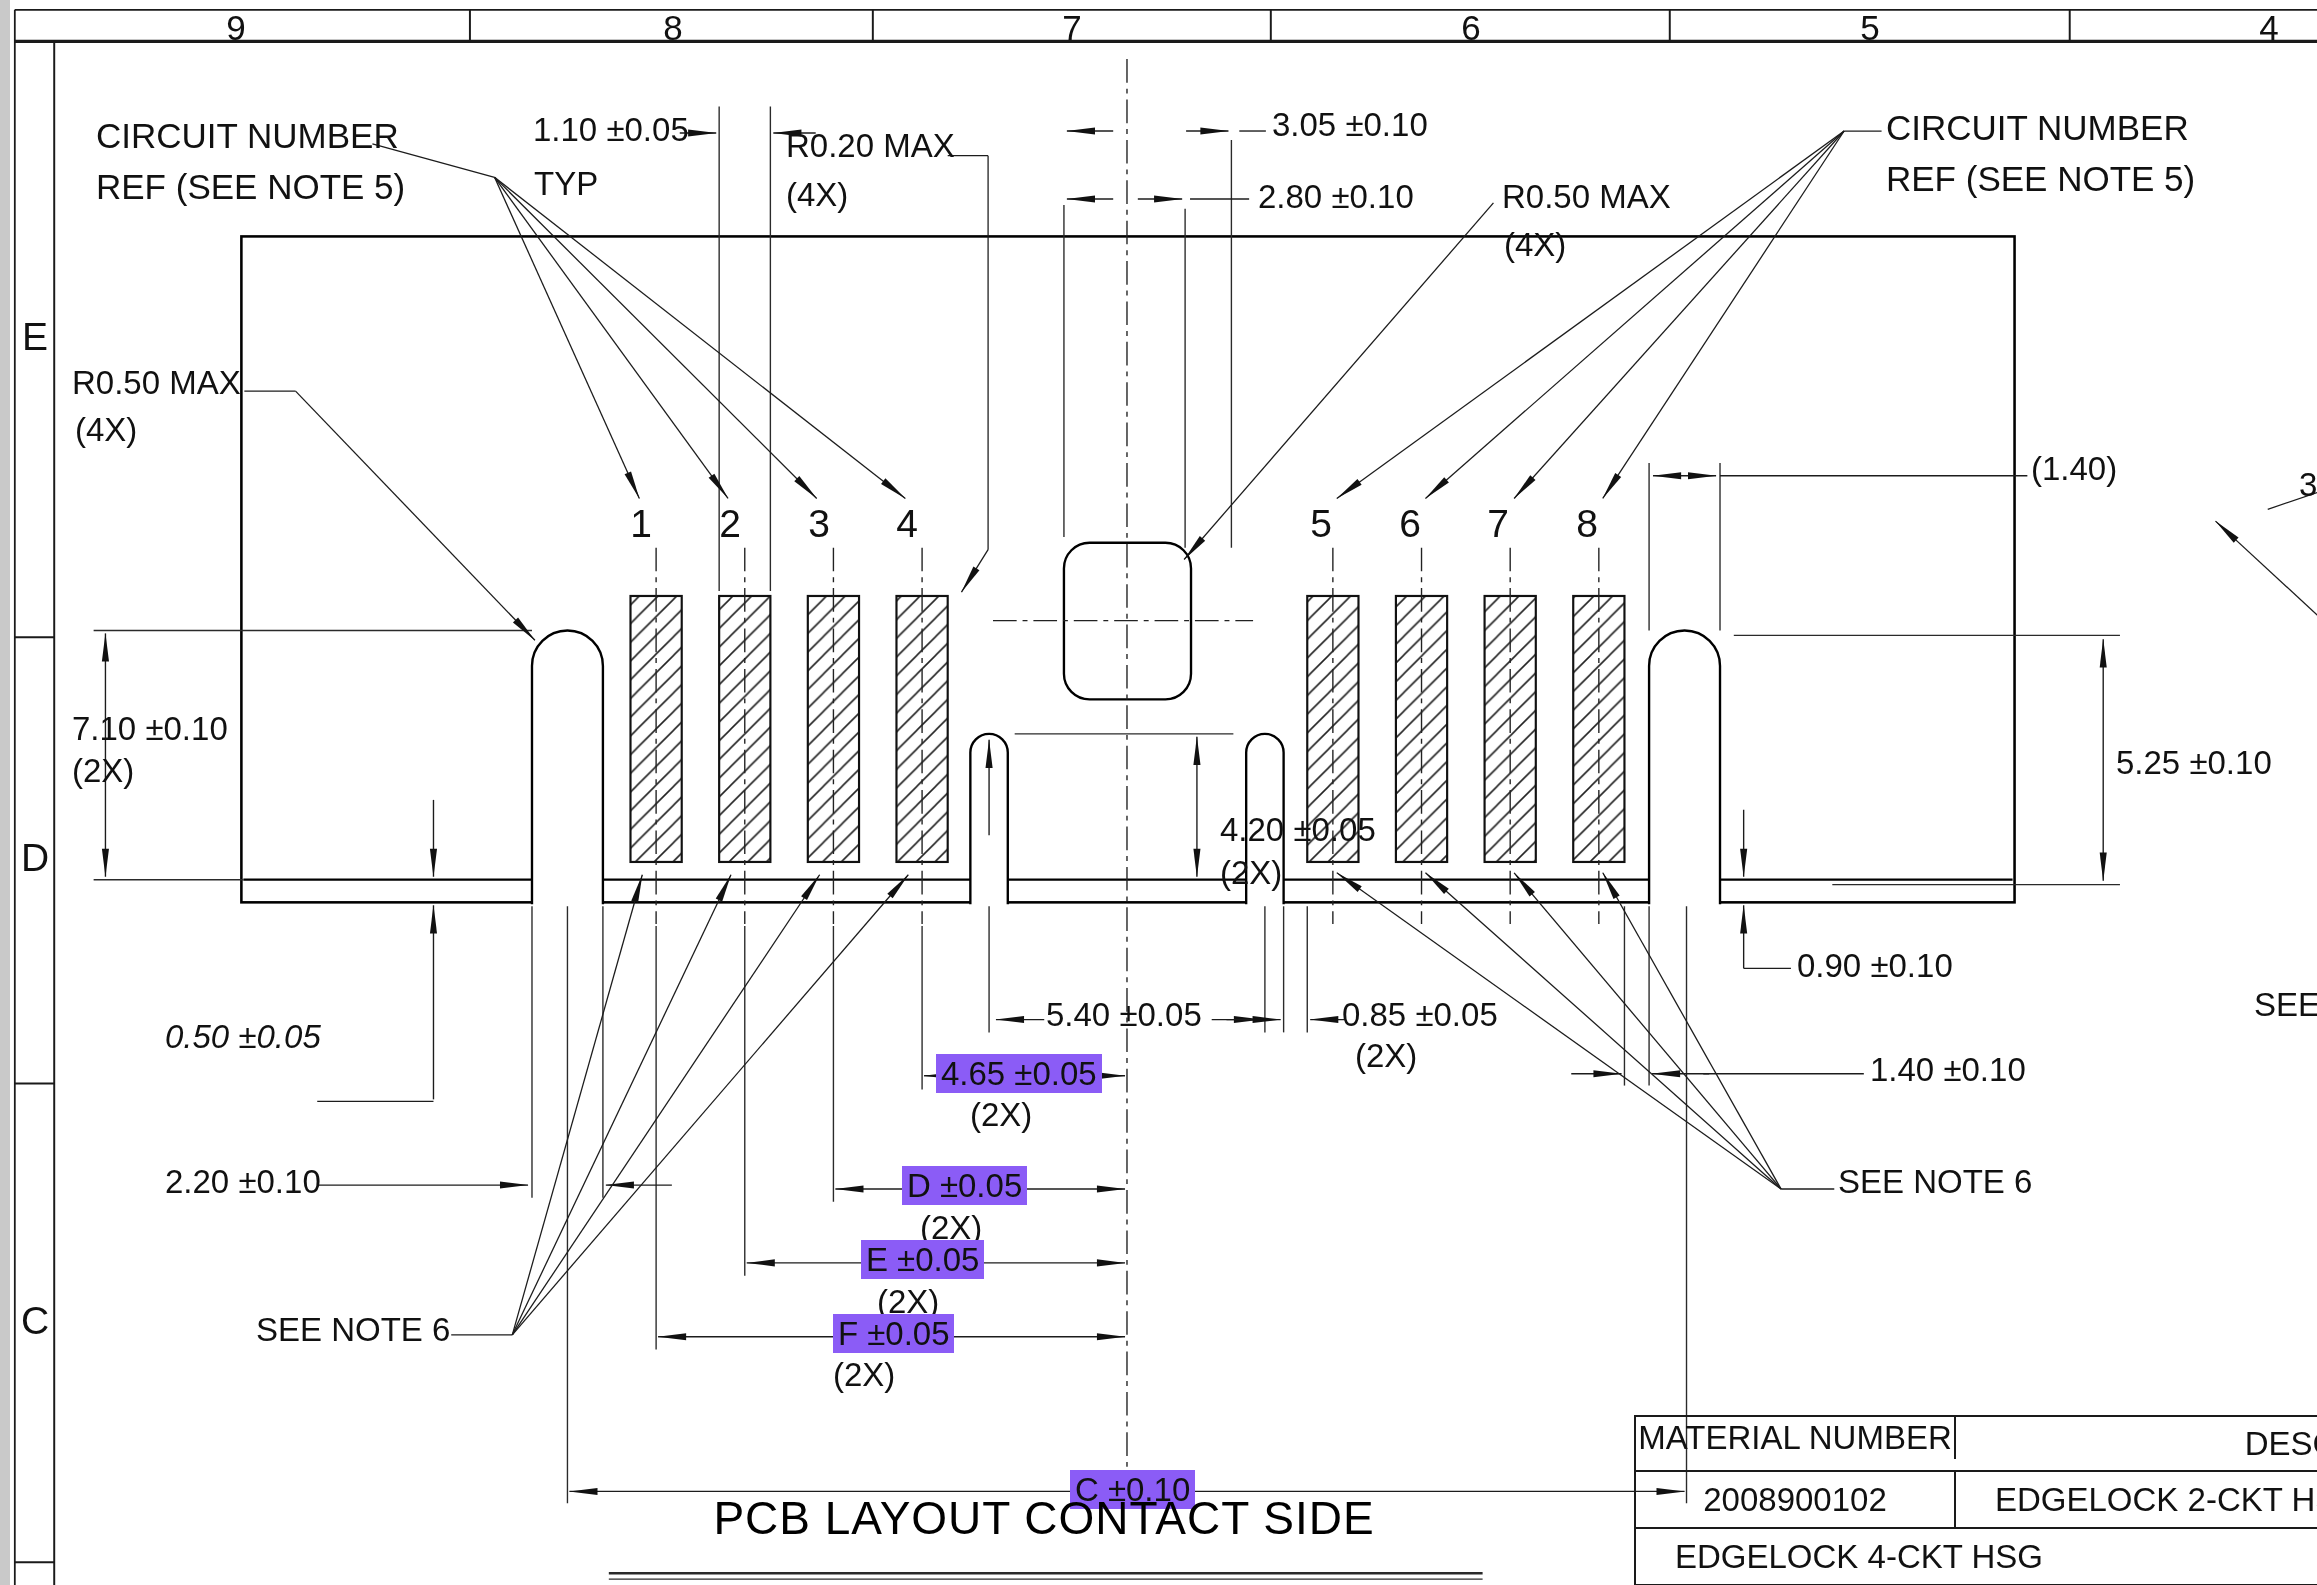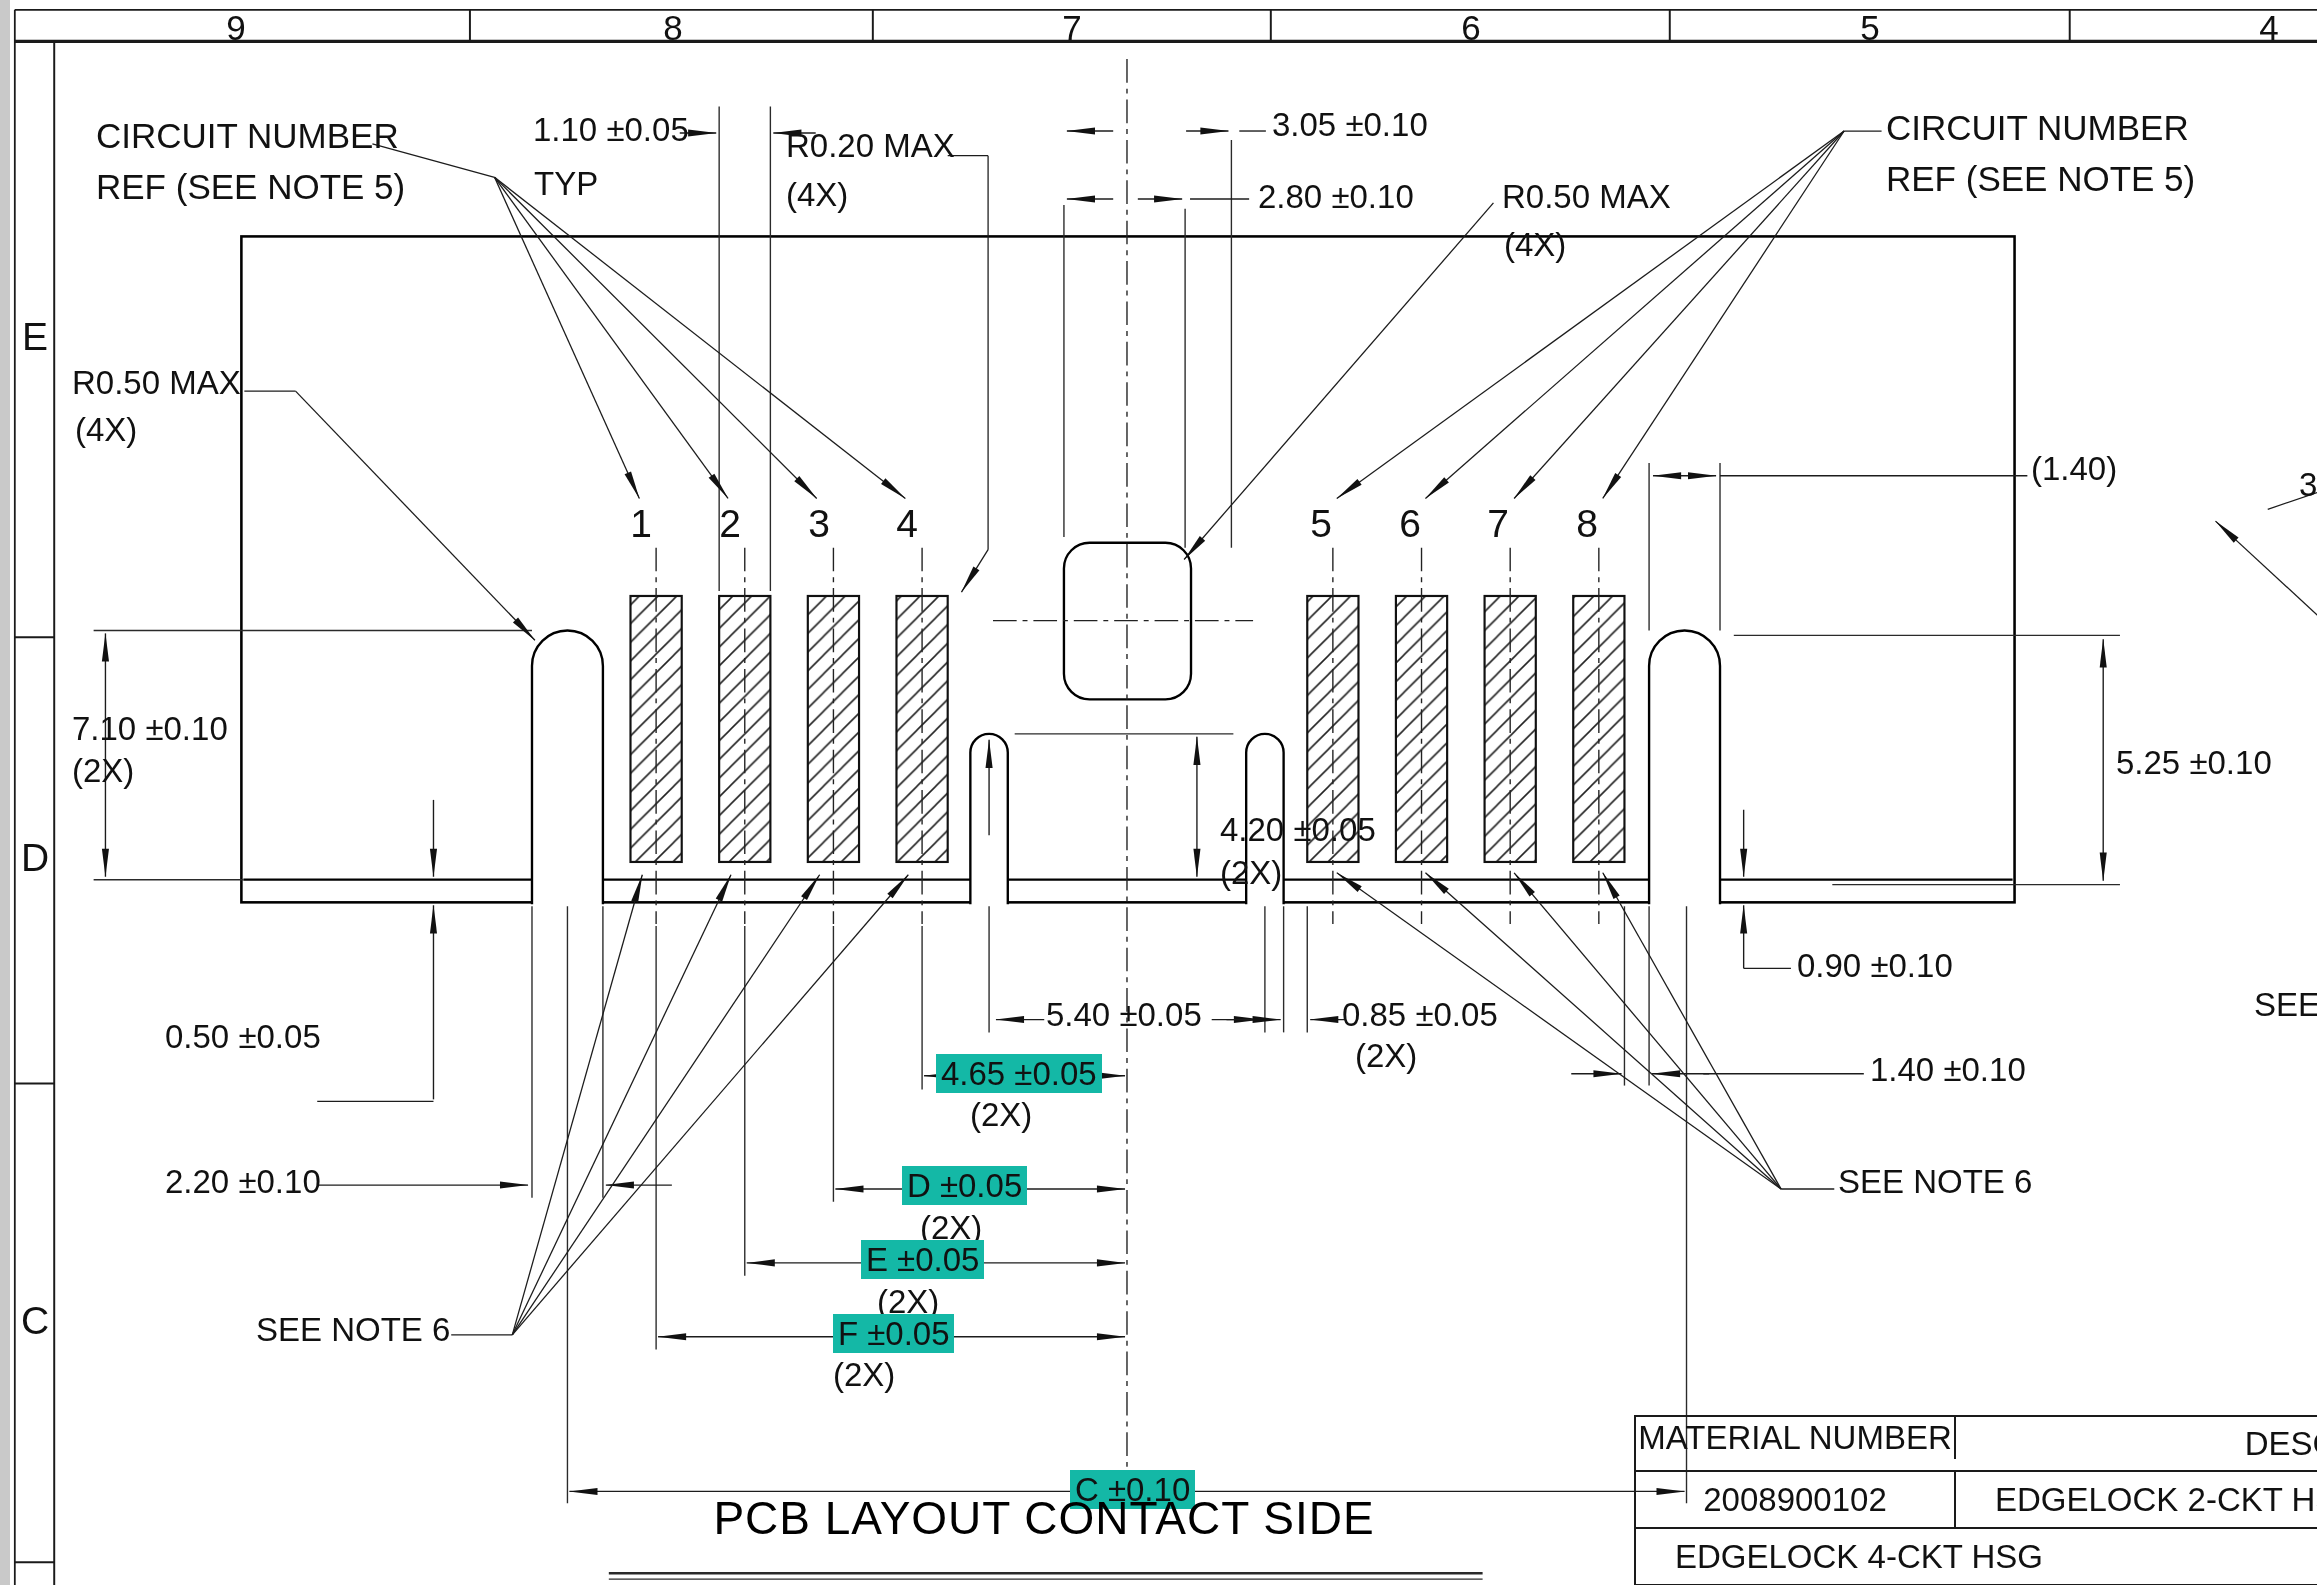--- a/index.html
+++ b/index.html
@@ -1,20 +1,20 @@
 <!DOCTYPE html>
 <html><head>
 <meta charset="utf-8">
 <style>
   html,body{margin:0;padding:0;background:#fff;}
   #stage{position:relative;width:2318px;height:1586px;background:#ffffff;
          font-family:"Liberation Sans", sans-serif;color:#111;overflow:hidden;}
   .t{position:absolute;white-space:nowrap;font-size:33px;line-height:39px;color:#111;}
   .t2{font-size:35px;line-height:51px;}
-  .bg{background:#14b8a6;padding:0 4.9px;}
+  .bg{background:#8b5cf6;padding:0 4.9px;}
   .cx{transform:translateX(-50%);}
   .num{font-size:39px;}
   .gridnum{font-size:35px;}
   .gridletter{font-size:39px;}
   #title{position:absolute;left:1044px;top:1491px;transform:translateX(-50%);
          font-size:46px;letter-spacing:1px;white-space:nowrap;color:#000;}
   svg{position:absolute;left:0;top:0;}
   
   #mtable{position:absolute;left:1634px;top:1415px;width:1123px;border:2.5px solid #1a1a1a;}
   #mtable .row{display:flex;border-top:2.5px solid #1a1a1a;}
@@ -243,21 +243,21 @@
 
 <div class="t" style="left:72px;top:709px;">7.10 ±0.10</div>
 <div class="t" style="left:72px;top:751px;">(2X)</div>
 
 <div class="t" style="left:2031px;top:449px;">(1.40)</div>
 <div class="t" style="left:2116px;top:743px;">5.25 ±0.10</div>
 
 <div class="t" style="left:1220px;top:810px;">4.20 ±0.05</div>
 <div class="t" style="left:1220px;top:853px;">(2X)</div>
 
-<div class="t" style="left:165px;top:1017px;">0.50 ±0.05</div>
+<div class="t" style="left:165px;top:1017px;font-style:italic;">0.50 ±0.05</div>
 <div class="t" style="left:165px;top:1162px;">2.20 ±0.10</div>
 <div class="t" style="left:256px;top:1310px;">SEE NOTE 6</div>
 
 <div class="t" style="left:1046px;top:995px;">5.40 ±0.05</div>
 <div class="t" style="left:1342px;top:995px;text-align:center;">0.85 ±0.05</div>
 <div class="t" style="left:1355px;top:1036px;">(2X)</div>
 
 <div class="t bg" style="left:936px;top:1054px;">4.65 ±0.05</div>
 <div class="t" style="left:970px;top:1095px;">(2X)</div>
 

